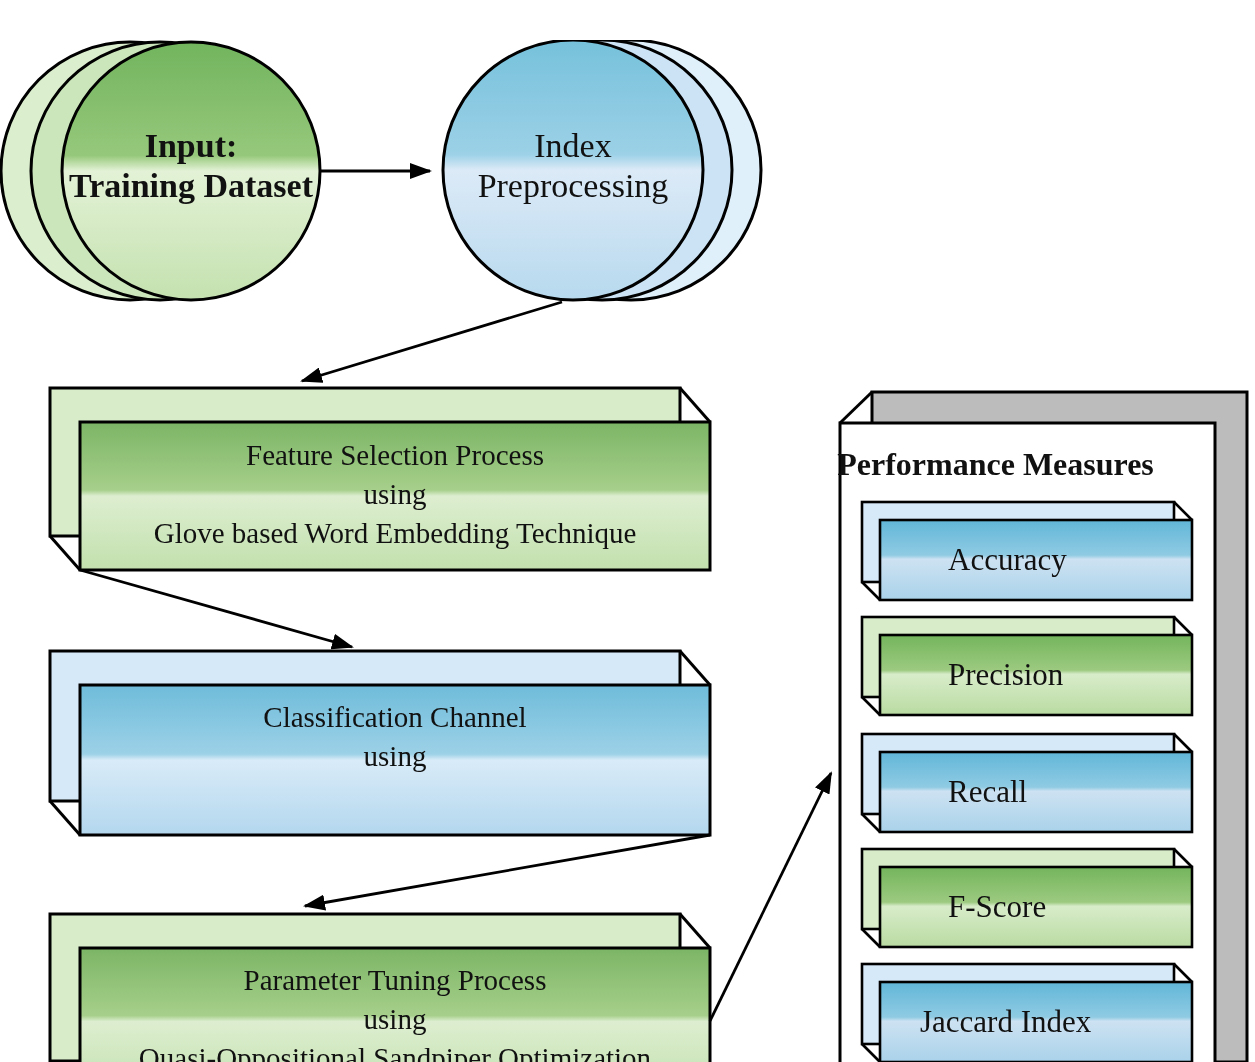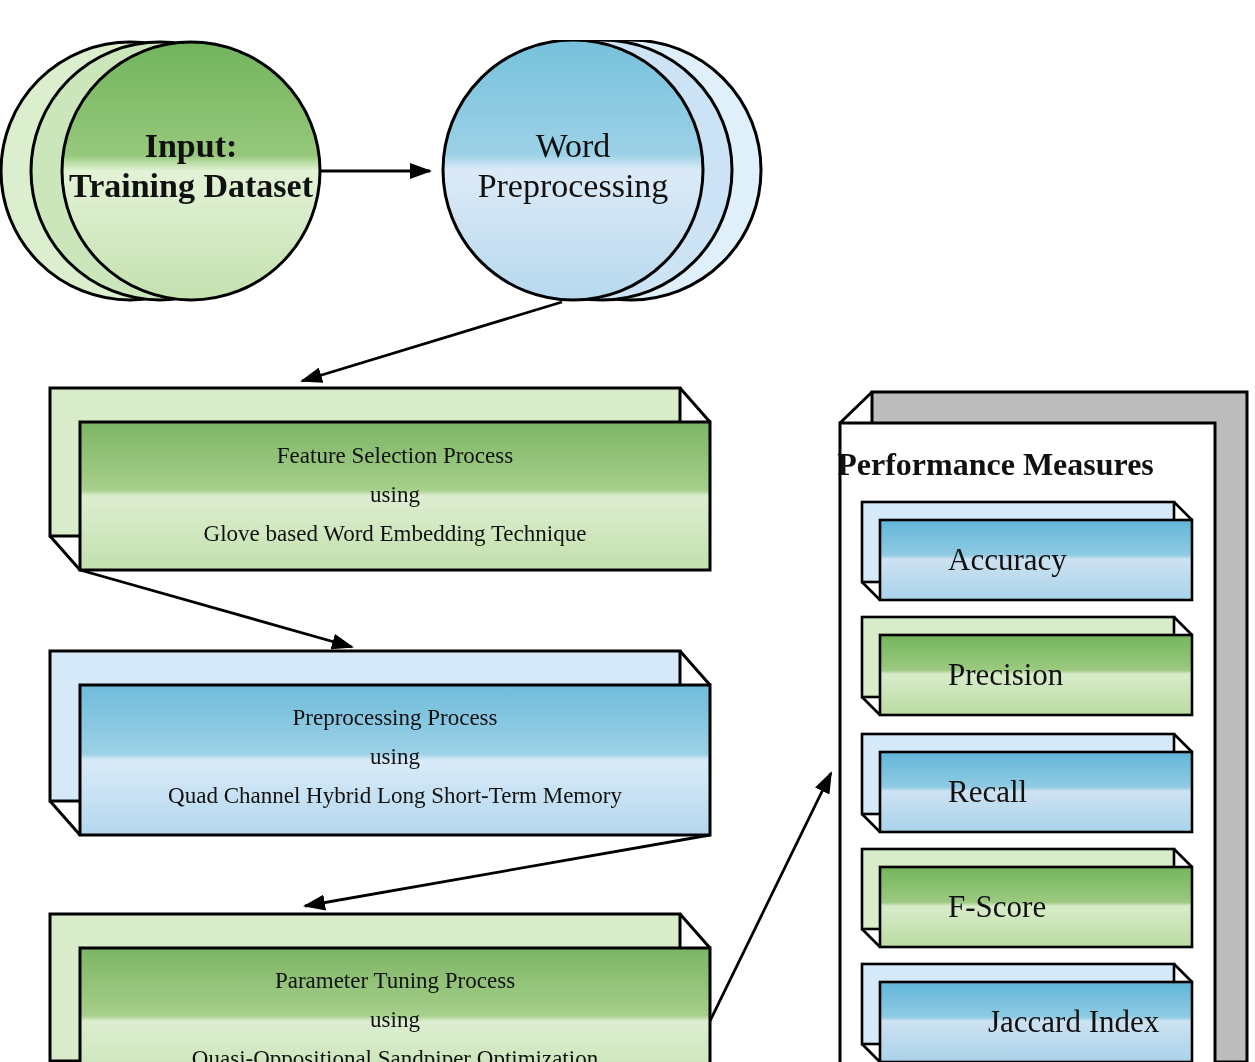--- a/index.html
+++ b/index.html
@@ -4,21 +4,21 @@
 <style>
   html,body{margin:0;padding:0;background:#fff;}
   #stage{
     position:relative;width:1255px;height:1062px;background:#fff;overflow:hidden;
     font-family:"Liberation Serif","DejaVu Serif",serif;color:#111;margin-top:40px;
   }
   #diagram-svg{position:absolute;left:0;top:0;}
   .lbl{position:absolute;text-align:center;white-space:nowrap;}
   .circle-lbl{font-size:34px;line-height:40px;}
   .bold{font-weight:bold;}
-  .box-lbl{font-size:23px;line-height:39px;}
+  .box-lbl{font-size:29px;line-height:39px;}
   .panel-title{font-size:32px;font-weight:bold;display:flex;align-items:center;justify-content:center;}
   .mini-lbl{
     position:absolute;display:flex;align-items:center;box-sizing:border-box;
     padding-left:68px;font-size:31px;white-space:nowrap;
   }
   .stroke{stroke:#000;stroke-width:3;}
   .stroke-mini{stroke:#000;stroke-width:2.6;}
   .conn{stroke:#000;stroke-width:2.8;fill:none;}
   .front-green{fill:url(#gFrontGreen);}
   .front-blue{fill:url(#gFrontBlue);}
@@ -157,43 +157,42 @@
       <rect x="880" y="942" width="312" height="80" class="mini-front-blue stroke-mini"></rect>
     </g>
   </svg>
 
   <div class="lbl circle-lbl bold" style="left:41px;top:86px;width:300px;">
     <div>Input:</div>
     <div>Training Dataset</div>
   </div>
 
   <div class="lbl circle-lbl" style="left:423px;top:86px;width:300px;">
-    <div>Word</div>
+    <div>Index</div>
     <div>Preprocessing</div>
   </div>
 
   <div class="lbl box-lbl" style="left:80px;top:396px;width:630px;">
     <div>Feature Selection Process</div>
     <div>using</div>
     <div>Glove based Word Embedding Technique</div>
   </div>
 
   <div class="lbl box-lbl" style="left:80px;top:658px;width:630px;">
-    <div>Preprocessing Process</div>
+    <div>Classification Channel</div>
     <div>using</div>
-    <div>Quad Channel Hybrid Long Short-Term Memory</div>
   </div>
 
   <div class="lbl box-lbl" style="left:80px;top:921px;width:630px;">
     <div>Parameter Tuning Process</div>
     <div>using</div>
     <div>Quasi-Oppositional Sandpiper Optimization</div>
   </div>
 
   <div class="lbl panel-title" style="left:840px;top:402px;width:311px;height:44px;">Performance Measures</div>
 
   <div class="mini-lbl" style="left:880px;top:480px;width:312px;height:80px;">Accuracy</div>
   <div class="mini-lbl" style="left:880px;top:595px;width:368px;height:80px;">Precision</div>
   <div class="mini-lbl" style="left:880px;top:712px;width:312px;height:80px;">Recall</div>
   <div class="mini-lbl" style="left:880px;top:827px;width:312px;height:80px;">F-Score</div>
-  <div class="mini-lbl" style="left:920px;top:942px;width:312px;height:80px;">Jaccard Index</div>
+  <div class="mini-lbl" style="left:852px;top:942px;width:312px;height:80px;">Jaccard Index</div>
 
 </div>
 
 </body></html>

